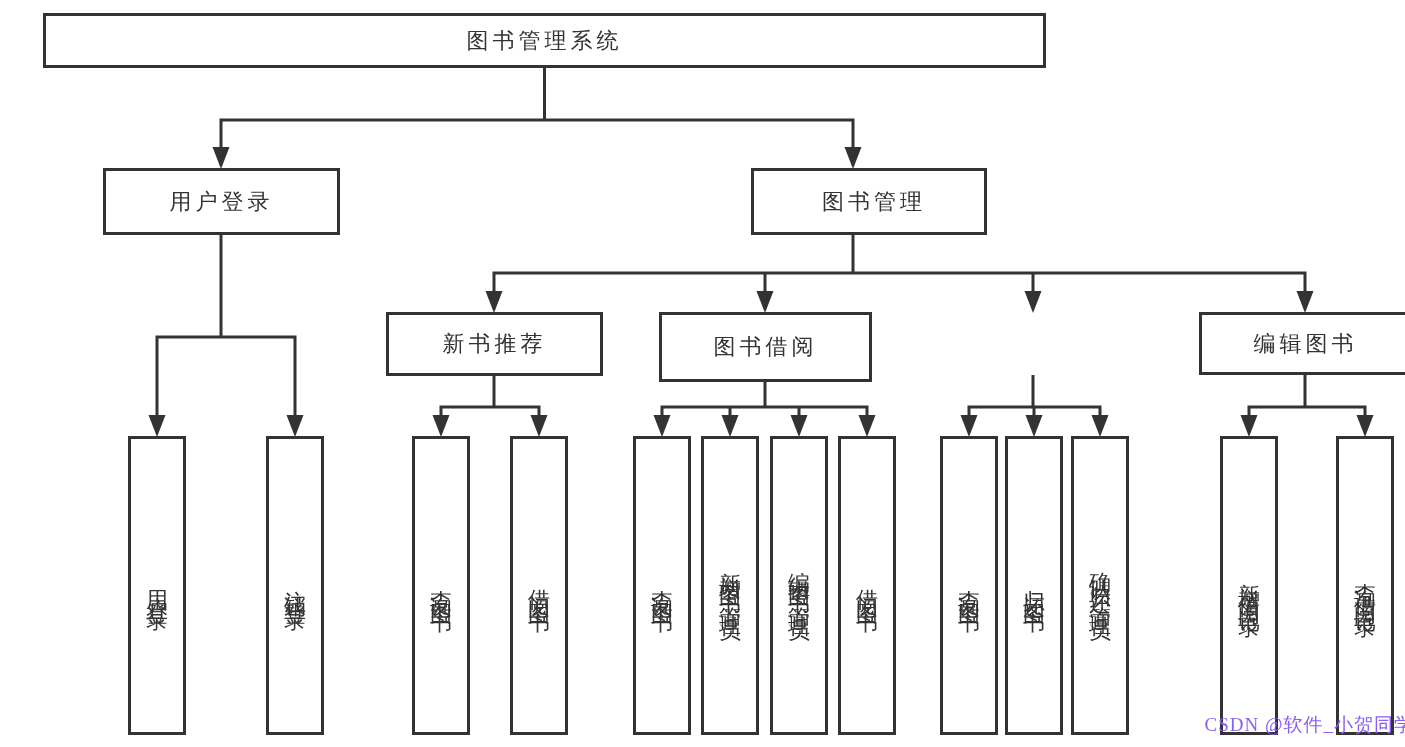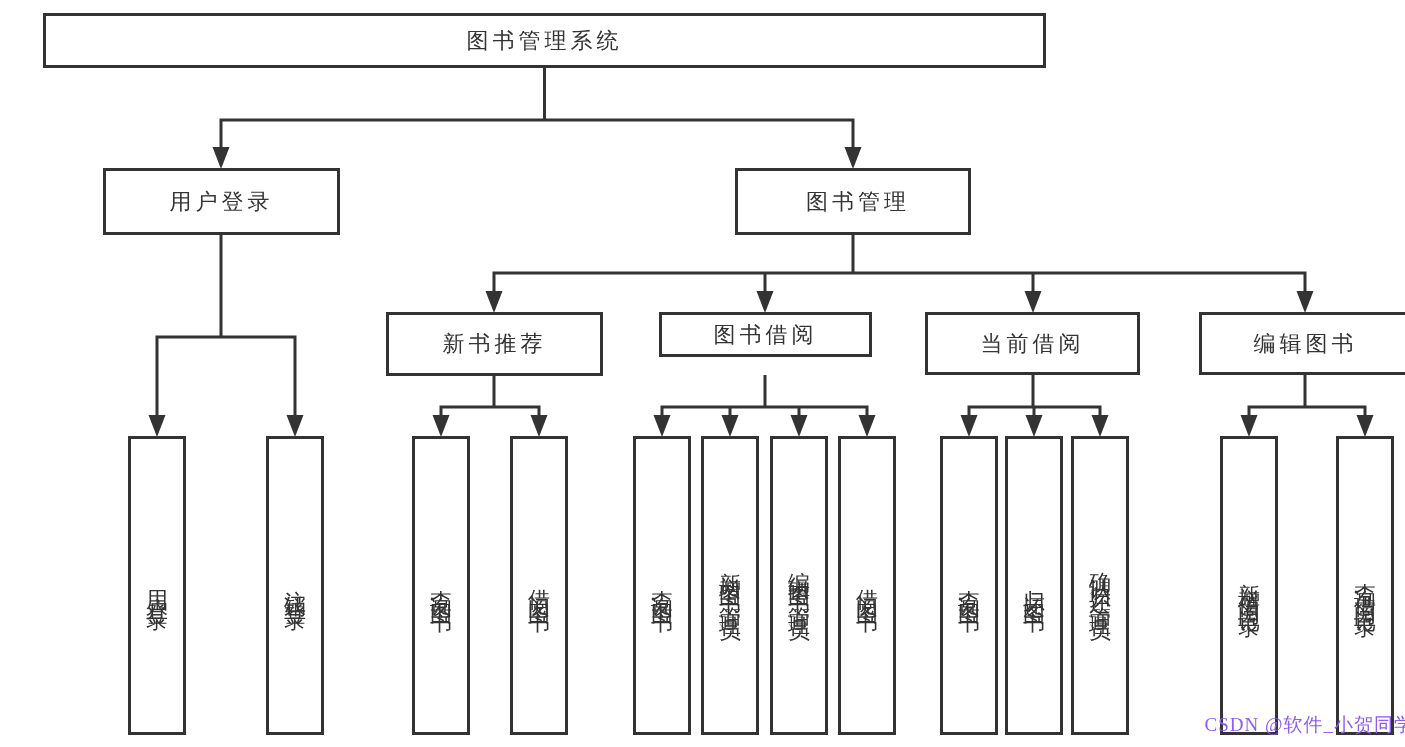--- a/index.html
+++ b/index.html
@@ -103,32 +103,29 @@
     </g>
   </svg>
 
   <div class="box hbox" style="left:20px; top:13px; width:1003px; height:55px;">
     <span class="lbl">图书管理系统</span>
   </div>
 
   <div class="box hbox" style="left:80px; top:168px; width:237px; height:67px;">
     <span class="lbl">用户登录</span>
   </div>
-  <div class="box hbox" style="left:712px; top:168px; width:236px; height:67px;padding-left:10px;">
+  <div class="box hbox" style="left:728px; top:168px; width:236px; height:67px;padding-left:10px;">
     <span class="lbl">图书管理</span>
   </div>
 
   <div class="box hbox" style="left:363px; top:312px; width:217px; height:64px;">
     <span class="lbl">新书推荐</span>
   </div>
-  <div class="box hbox" style="left:636px; top:312px; width:213px; height:45px;">
+  <div class="box hbox" style="left:636px; top:312px; width:213px; height:70px;">
     <span class="lbl">图书借阅</span>
-  </div>
-  <div class="box hbox" style="left:902px; top:312px; width:215px; height:63px;">
-    <span class="lbl">当前借阅</span>
   </div>
   <div class="box hbox" style="left:1176px; top:312px; width:213px; height:63px;">
     <span class="lbl">编辑图书</span>
   </div>
 
   <div class="box vbox" style="left:105px; top:436px; width:58px; height:299px;">
     <span class="lbl">用户登录</span>
   </div>
   <div class="box vbox" style="left:243px; top:436px; width:58px; height:299px;">
     <span class="lbl">注销登录</span>

